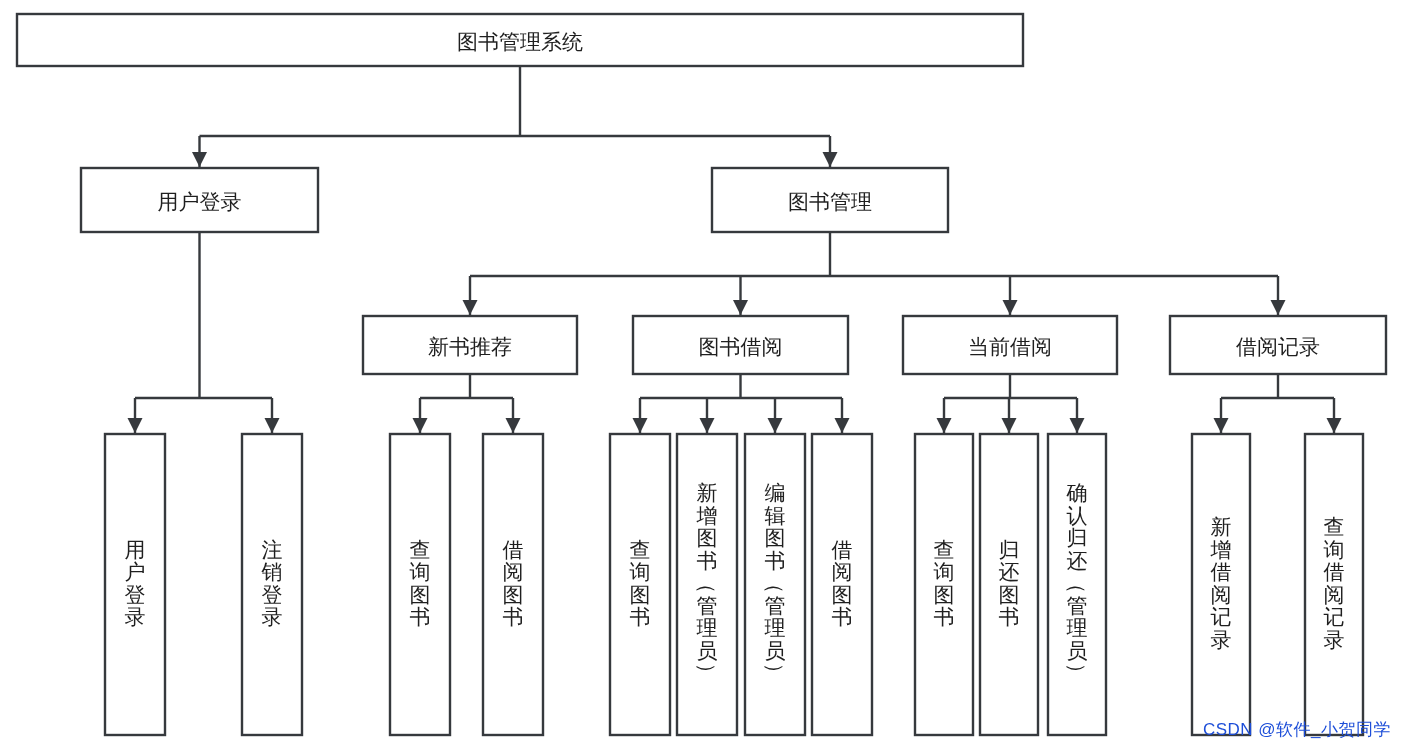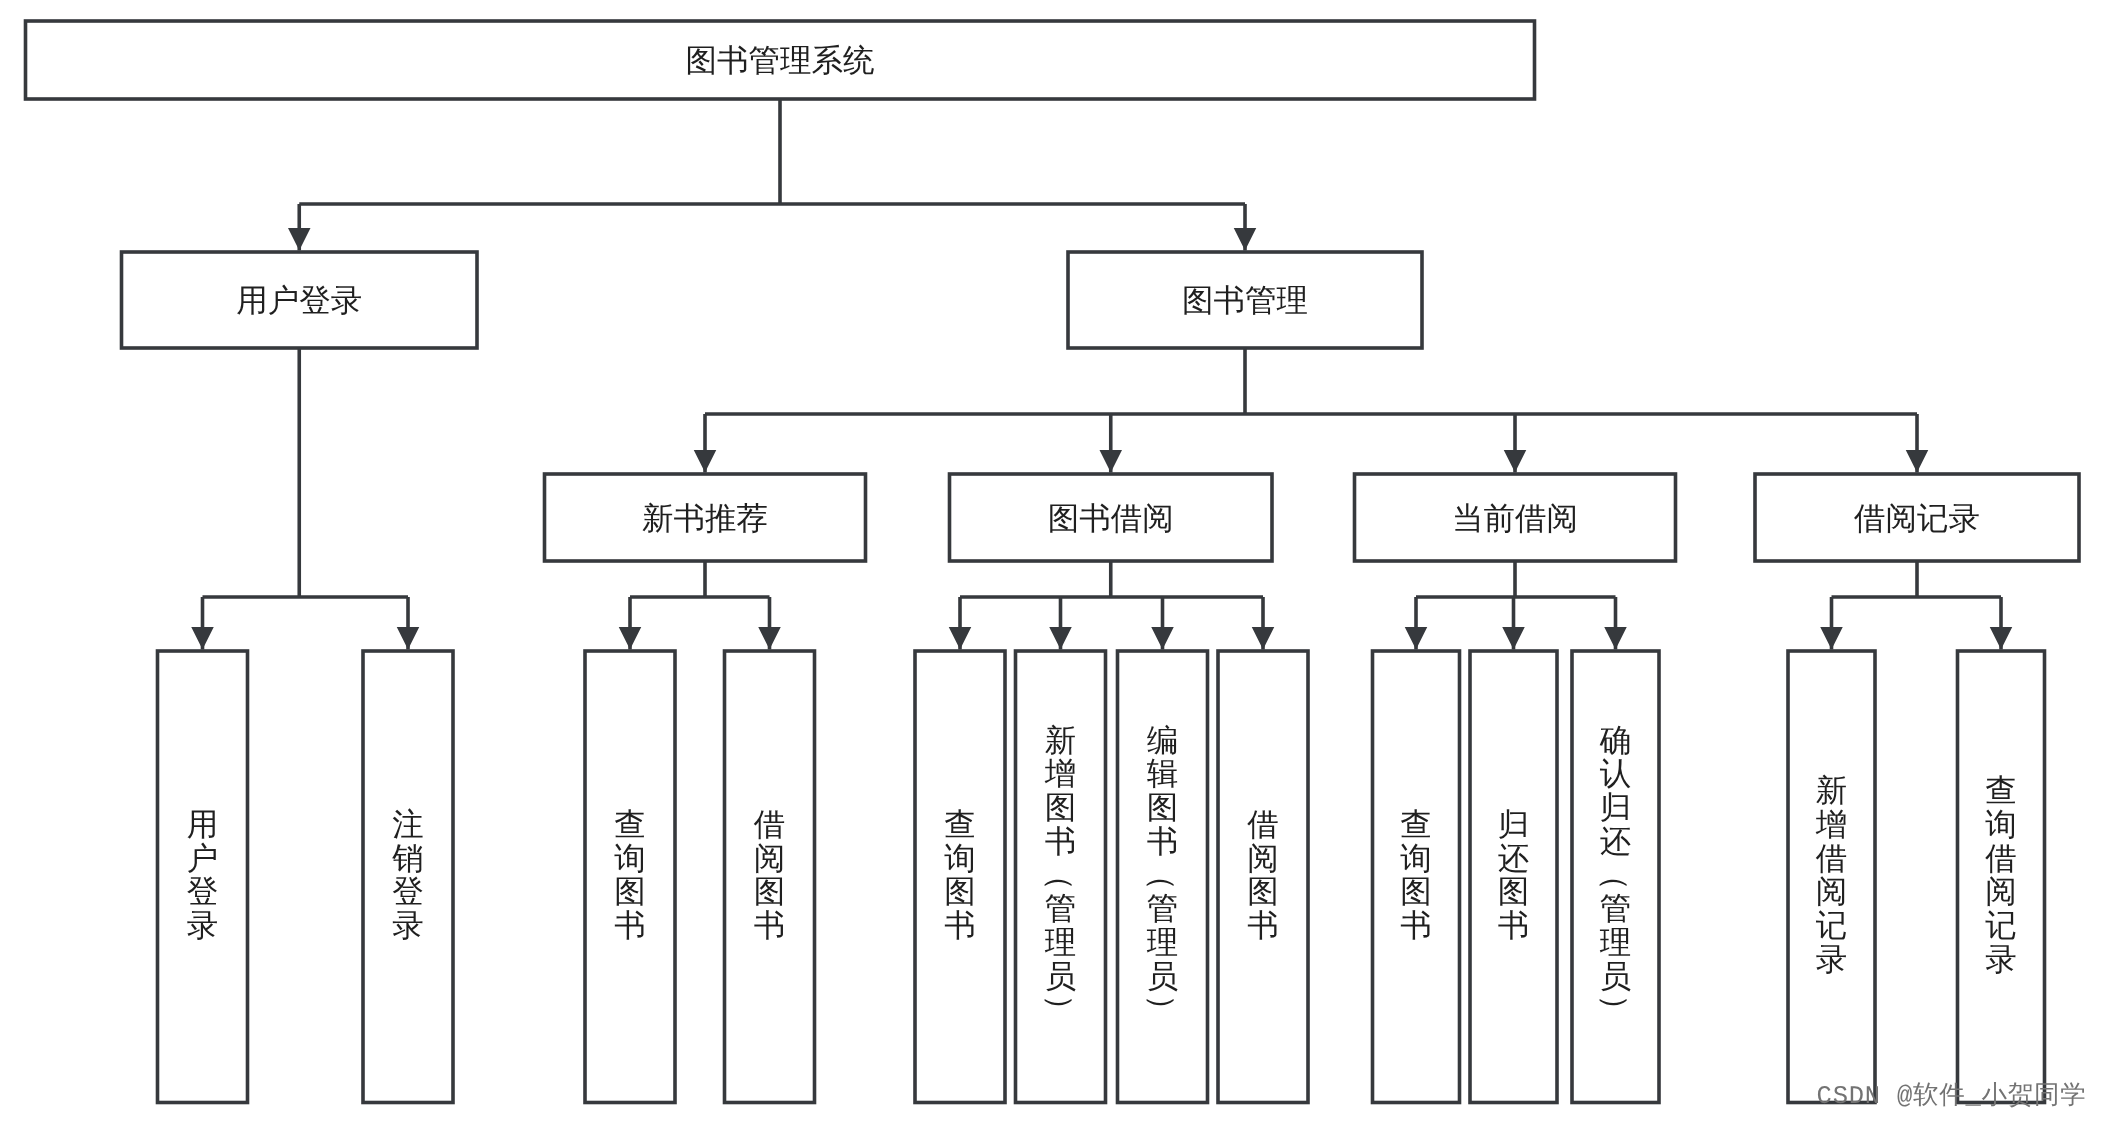--- a/index.html
+++ b/index.html
@@ -50,23 +50,23 @@
   .node-label-v {
     font-family: "Liberation Sans", "DejaVu Sans", sans-serif;
     font-size: 21px;
     fill: #1f1f1f;
     text-anchor: middle;
   }
   .watermark {
     position: absolute;
     right: 14px;
     bottom: 6px;
-    font-family: Liberation Mono, monospace;
+    font-family: Liberation Sans, sans-serif;
     font-size: 17px;
-    color: #737373;
+    color: #1d4ed8;
     letter-spacing: 0.5px;
     white-space: nowrap;
     user-select: none;
     text-align: center;
   }
 </style>
 </head>
 <body>
 
 <div id="diagram-root">

